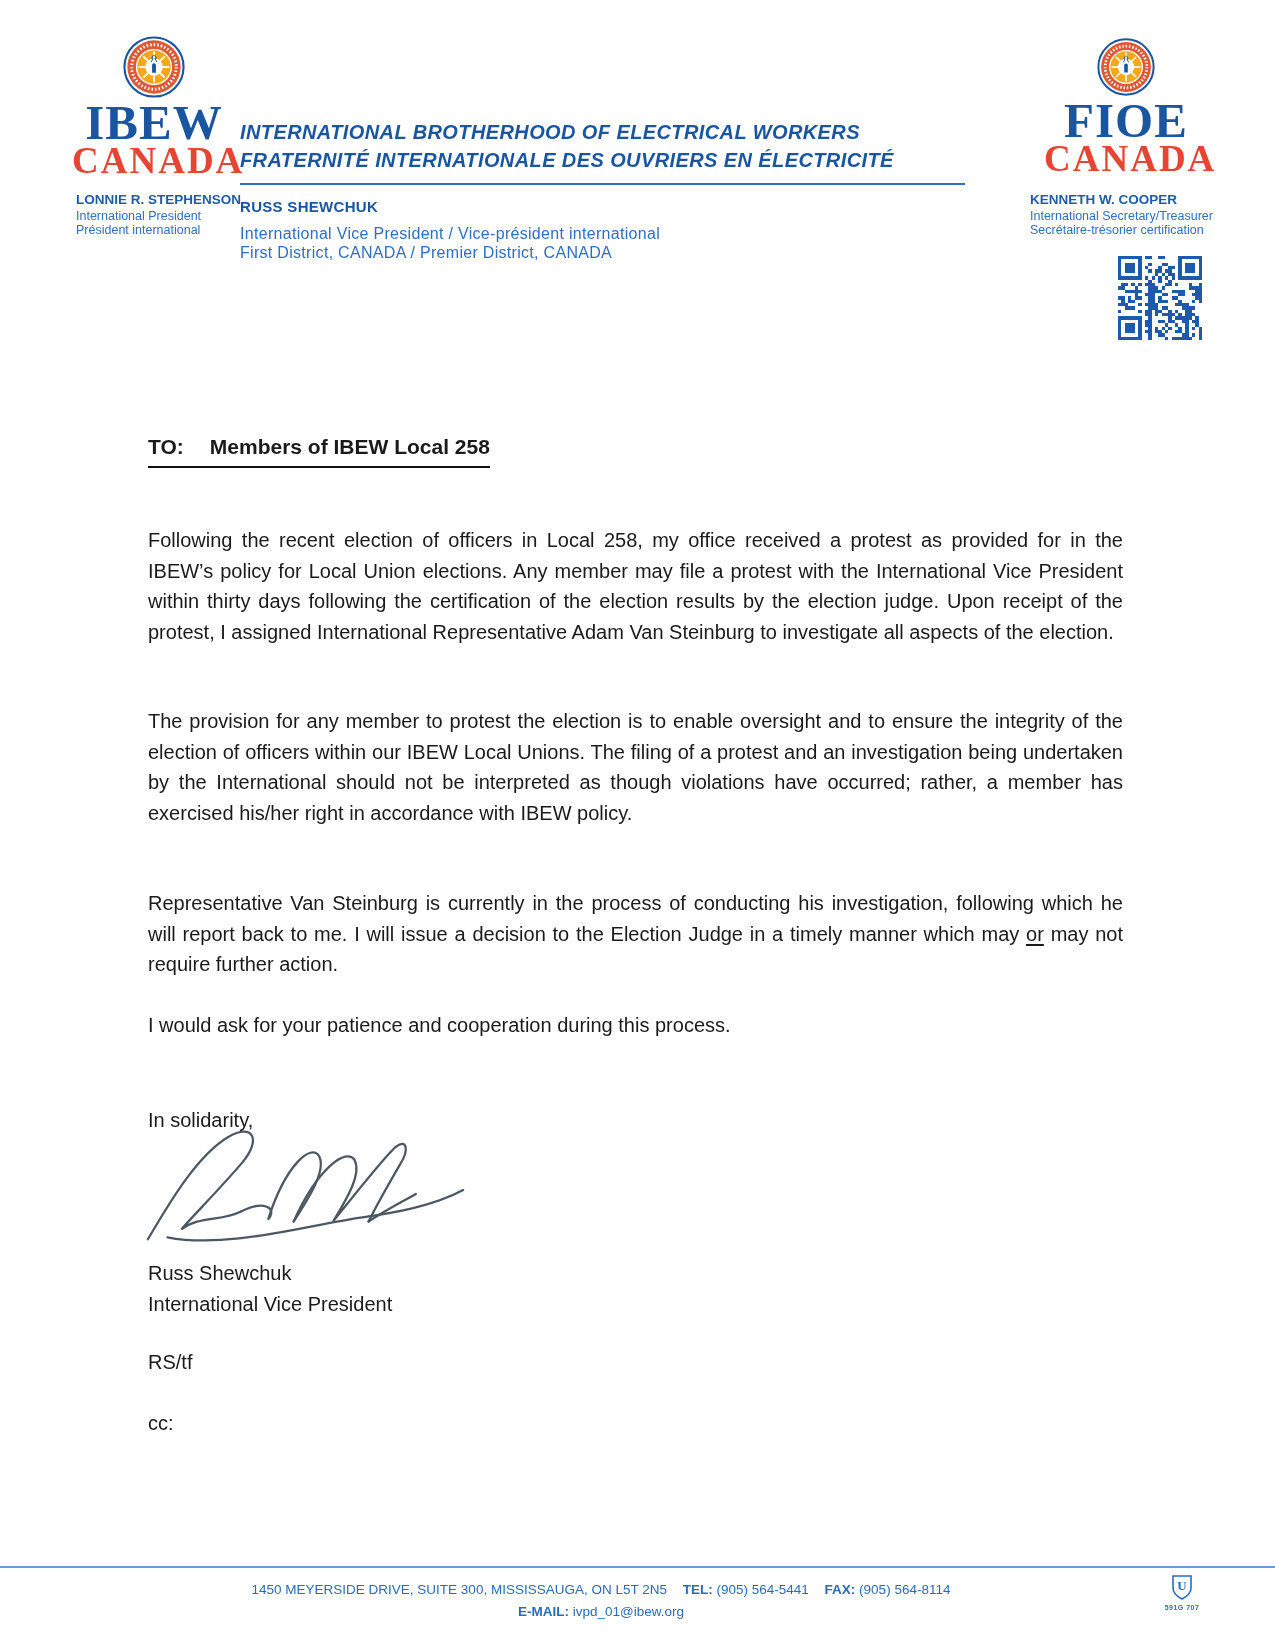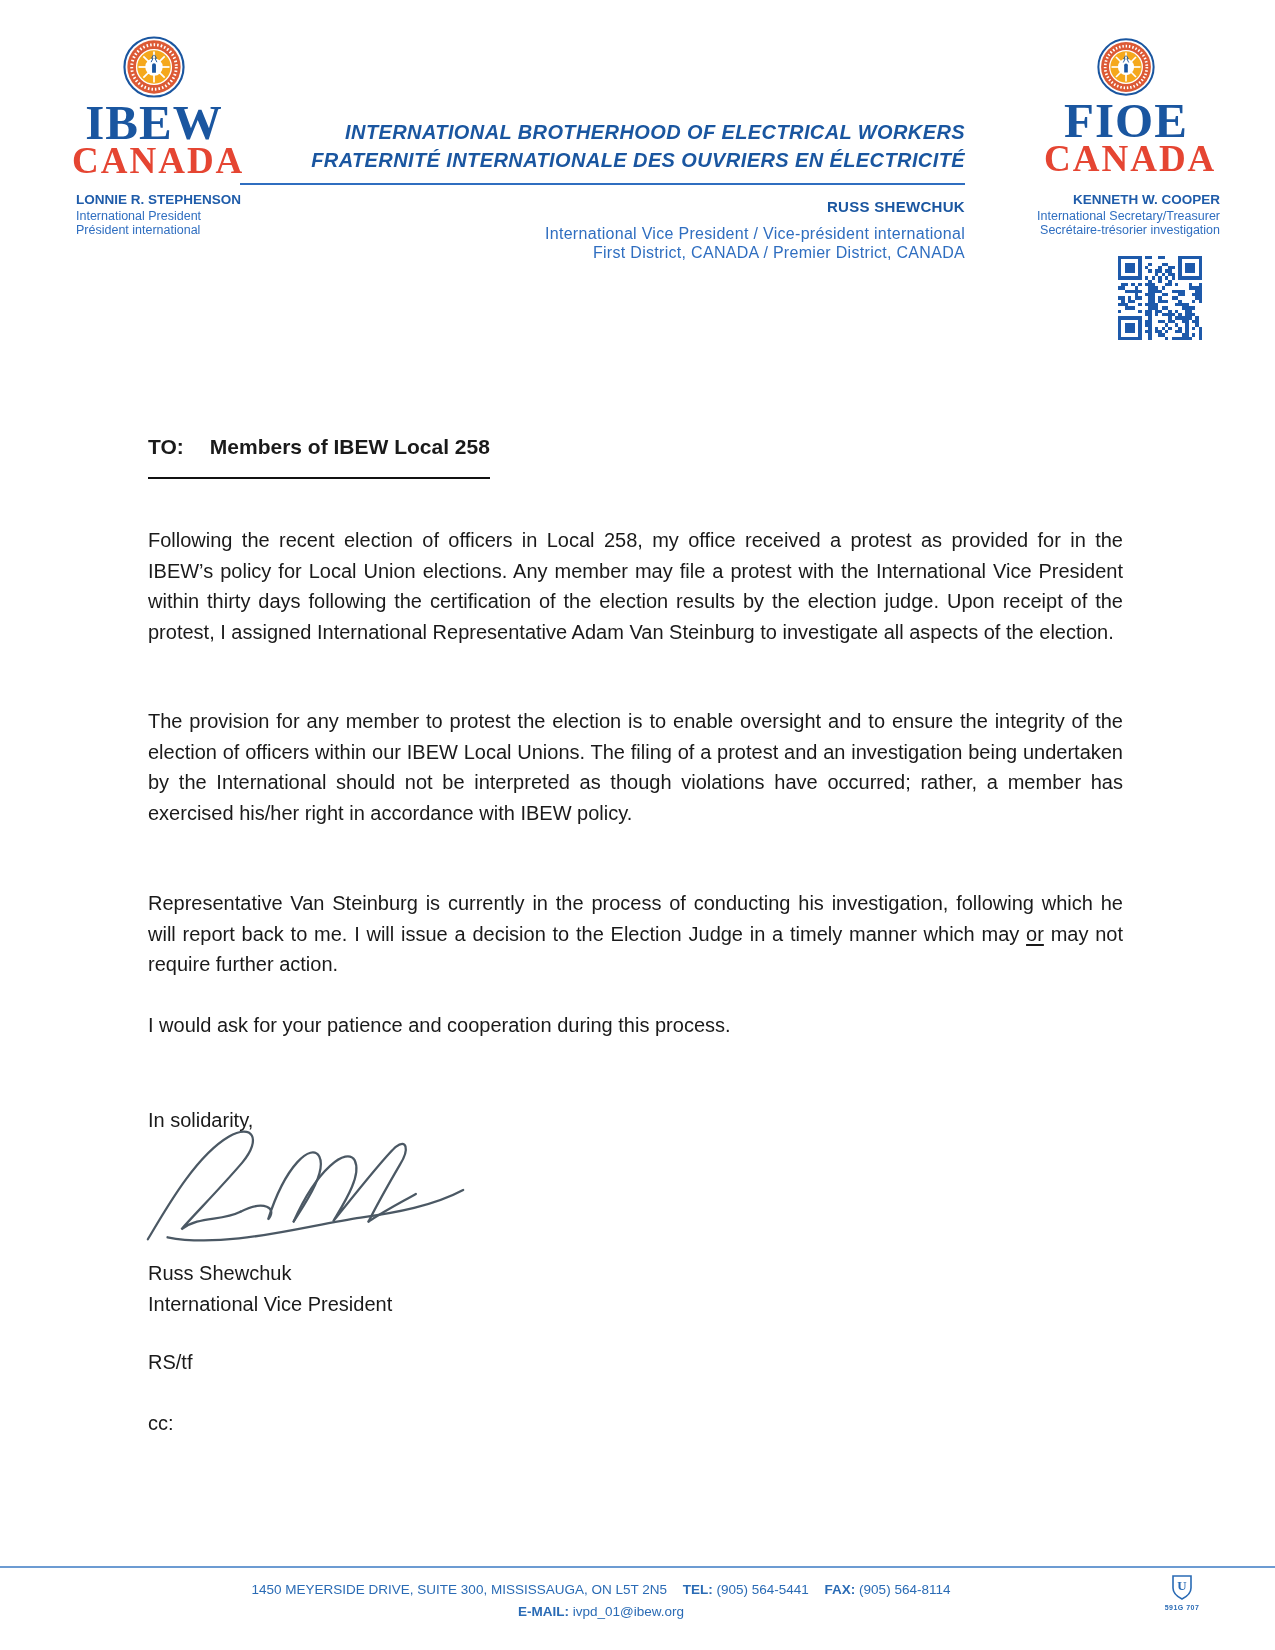--- a/index.html
+++ b/index.html
@@ -17,35 +17,35 @@
     font-family:"Liberation Serif",serif;font-weight:bold;
     color:#1a56a0;font-size:49px;line-height:46px;letter-spacing:1px;
   }
   .wordmark-bottom{
     font-family:"Liberation Serif",serif;font-weight:bold;
     color:#e54532;font-size:37px;line-height:30px;letter-spacing:2px;
   }
   .officer{position:absolute;font-size:12.5px;line-height:14.5px;color:#2f6ec0;}
   .officer .officer-name{font-weight:bold;font-size:13.5px;color:#1f5caa;margin-bottom:1px;}
   .officer-left{left:76px;top:193px;text-align:left;}
-  .officer-right{left:1030px;top:193px;width:190px;text-align:right;}
-  .center-head{position:absolute;left:240px;top:118px;width:725px;text-align:right;}
+  .officer-right{left:1030px;top:193px;width:190px;text-align:left;}
+  .center-head{position:absolute;left:240px;top:118px;width:725px;text-align:left;}
   .main-title{
     color:#1a56a0;font-weight:bold;font-style:italic;
     font-size:20px;line-height:28px;letter-spacing:.4px;white-space:nowrap;
   }
   .head-rule{margin-top:9px;height:2px;background:#2f6ec0;}
   .center-officer-name{margin-top:13px;color:#1a56a0;font-weight:bold;font-size:15px;letter-spacing:.3px;}
   .center-officer-sub{margin-top:9px;color:#2f6ec0;font-size:16px;line-height:19px;letter-spacing:.3px;}
   .qr{position:absolute;left:1118px;top:256px;width:84px;height:84px;}
   
   .body-block{position:absolute;left:148px;width:975px;font-size:20px;line-height:30.5px;}
   .date{top:306px;}
   .to-line{top:432px;font-weight:bold;font-size:21px;}
-  .to-underline{display:inline-block;border-bottom:2.5px solid #111;padding-bottom:14px;}
+  .to-underline{display:inline-block;border-bottom:2.5px solid #111;padding-bottom:3px;}
   .to-label{margin-right:26px;}
   .para{text-align:justify;}
   .p1{top:525px;}
   .p2{top:706px;}
   .p3{top:888px;}
   .p4{top:1010px;}
   .closing{top:1105px;}
   .underlined-word{text-decoration:underline;text-decoration-thickness:2px;text-underline-offset:3px;}
   .signature{position:absolute;left:138px;top:1118px;width:335px;height:140px;}
   .signer{top:1258px;line-height:30.5px;}
@@ -132,21 +132,21 @@
       <path d="M29,27 l2,-4 -1.5,0 2,-3.5" stroke="#1a56a0" stroke-width="1" fill="none"></path>
       <path d="M35,27 l-2,-4 1.5,0 -2,-3.5" stroke="#1a56a0" stroke-width="1" fill="none"></path>
     </svg>
     <div class="wordmark-top">FIOE</div>
     <div class="wordmark-bottom">CANADA</div>
   </div>
 
   <div class="officer officer-right">
     <div class="officer-name">KENNETH W. COOPER</div>
     <div>International Secretary/Treasurer</div>
-    <div>Secrétaire-trésorier investigation</div>
+    <div>Secrétaire-trésorier certification</div>
   </div>
 
   <svg id="qr" class="qr" viewBox="0 0 25 25" shape-rendering="crispEdges">
       <rect x="8" y="0" width="1" height="1" fill="#1e5aab"></rect>
       <rect x="9" y="0" width="1" height="1" fill="#1e5aab"></rect>
       <rect x="12" y="0" width="1" height="1" fill="#1e5aab"></rect>
       <rect x="13" y="0" width="1" height="1" fill="#1e5aab"></rect>
       <rect x="9" y="2" width="1" height="1" fill="#1e5aab"></rect>
       <rect x="13" y="2" width="1" height="1" fill="#1e5aab"></rect>
       <rect x="14" y="2" width="1" height="1" fill="#1e5aab"></rect>

